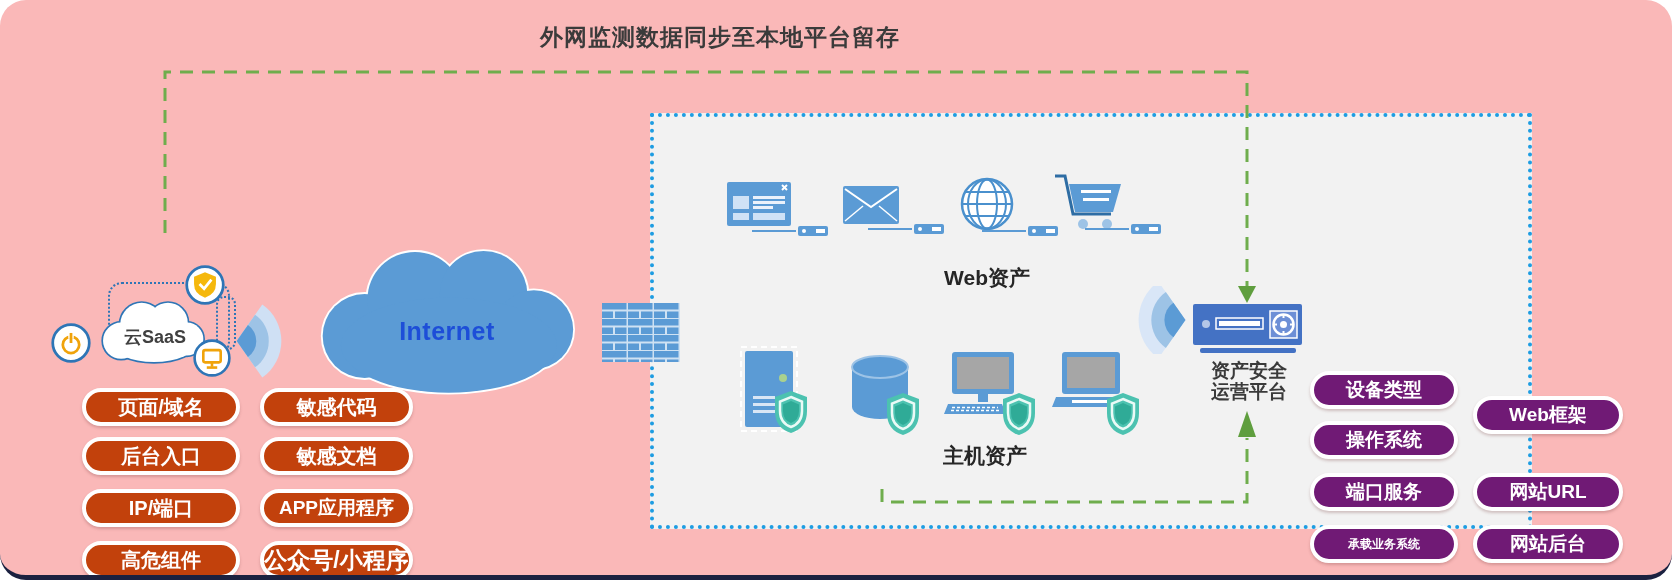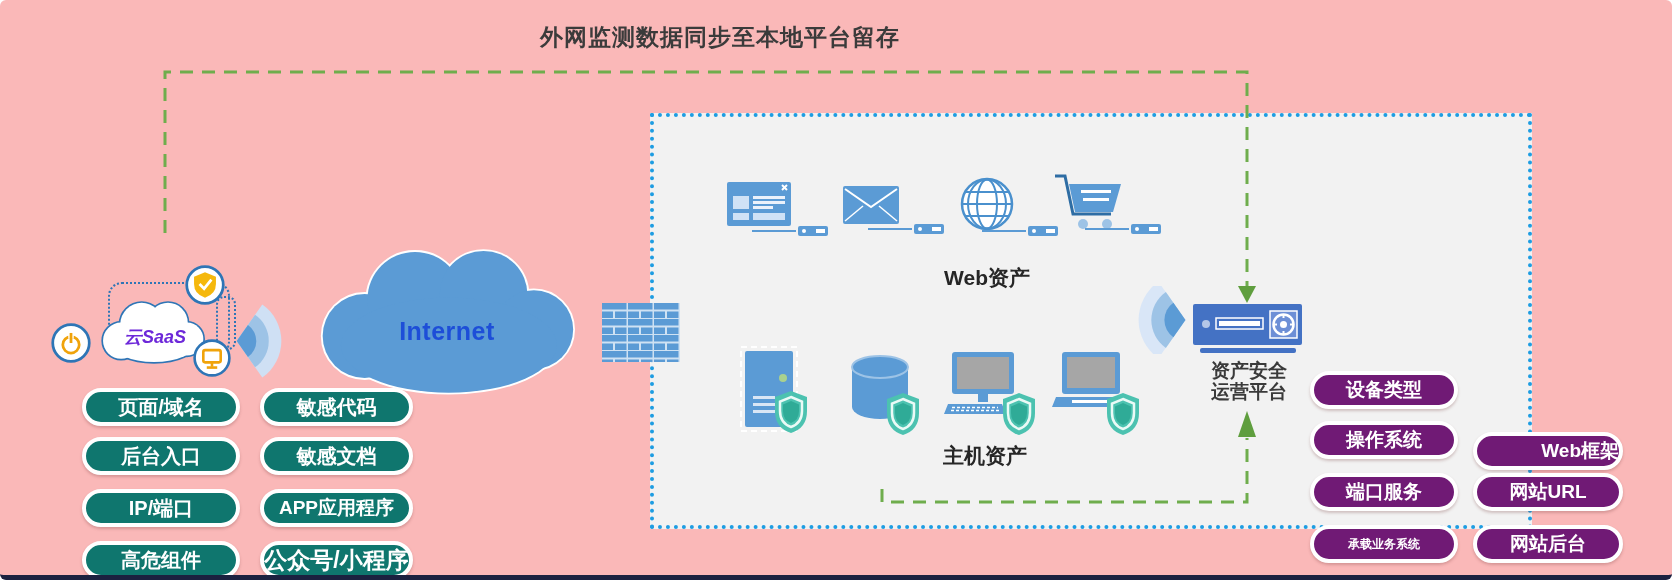--- a/index.html
+++ b/index.html
@@ -1,18 +1,18 @@
 <!DOCTYPE html>
 <html><head>
 <meta charset="utf-8">
 <style>
   html,body{margin:0;padding:0;background:#ffffff;}
   .stage{
     position:relative;width:1672px;height:580px;
-    background:#fab8b8;border-radius:6px;overflow:hidden;
+    background:#fab8b8;border-radius:26px;overflow:hidden;
     border-bottom:5px solid #1b2140;box-sizing:border-box;
     font-family:"Liberation Sans",sans-serif;
   }
   .abs{position:absolute;}
   .title{
     left:500px;top:22px;width:440px;text-align:center;
     font-family:"Liberation Serif",serif;font-weight:bold;
     font-size:23px;color:#3b3b3b;letter-spacing:1px;z-index:2;
   }
   
@@ -22,30 +22,30 @@
   }
   
   .connectors{left:0;top:0;z-index:6;pointer-events:none;}
   
   .pill{
     display:flex;align-items:center;justify-content:center;
     box-sizing:border-box;height:38px;border:4px solid #ffffff;
     border-radius:19px;color:#ffffff;font-weight:bold;font-size:20px;
     box-shadow:0 2px 3px rgba(120,60,60,.28);z-index:5;white-space:nowrap;
   }
-  .pill-blue{background:#0f766e;}
+  .pill-blue{background:#c2410c;}
   .pill-teal{background:#701a75;font-size:19px;}
   .section-label{
     font-weight:bold;font-size:21px;color:#262626;text-align:right;z-index:3;
   }
   .cloud-text{
     display:flex;align-items:center;justify-content:center;
     font-weight:bold;z-index:4;color:#1d4ed8;
   }
-  .saas-text{color:#6d28d9;font-size:18px;font-style:italic;}
+  .saas-text{color:#404040;font-size:18px;}
   .internet-text{font-size:25px;letter-spacing:.5px;}
   .badge{z-index:5;}
   .dotted-rect{
     border:2px dotted #2e75b6;border-radius:14px;z-index:2;
   }
   .platform-label{
     font-family:"Liberation Serif",serif;font-weight:bold;font-size:19px;
     color:#3a3a3a;text-align:center;line-height:21px;z-index:4;
   }
   .z2{z-index:2}.z3{z-index:3}.z4{z-index:4}
@@ -308,21 +308,21 @@
     </div>
   <div class="abs pill pill-teal" style="left:1310px;top:421px;width:148px;">
       <span>操作系统</span>
     </div>
   <div class="abs pill pill-teal" style="left:1310px;top:473px;width:148px;">
       <span>端口服务</span>
     </div>
   <div class="abs pill pill-teal" style="left:1310px;top:525px;width:148px;font-size:12px;">
       <span>承载业务系统</span>
     </div>
-  <div class="abs pill pill-teal" style="left:1473px;top:432px;width:150px;justify-content:flex-end;">
+  <div class="abs pill pill-teal" style="left:1473px;top:396px;width:150px;">
       <span>Web框架</span>
     </div>
   <div class="abs pill pill-teal" style="left:1473px;top:473px;width:150px;">
       <span>网站URL</span>
     </div>
   <div class="abs pill pill-teal" style="left:1473px;top:525px;width:150px;">
       <span>网站后台</span>
     </div>
 
 </div>

